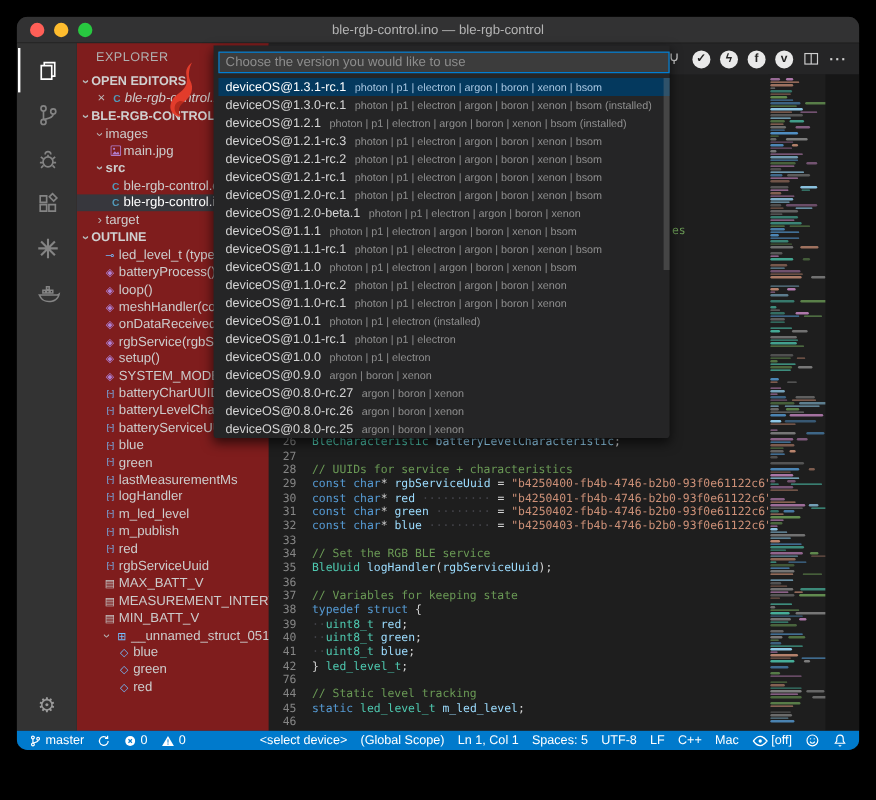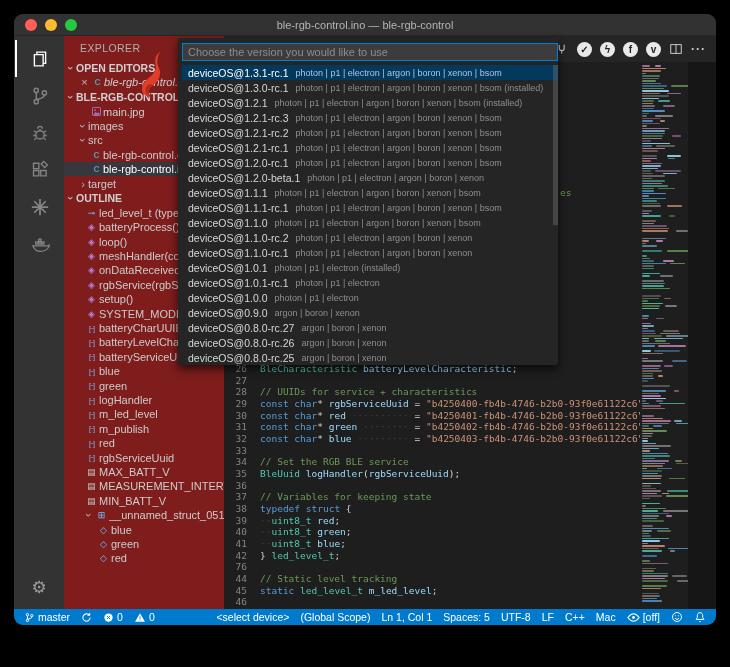--- a/index.html
+++ b/index.html
@@ -136,35 +136,35 @@
             <span class="close-x">×</span>
             <span class="cico">C</span>
             <span class="lbl italic">ble-rgb-control.ino</span>
           </div>
         </div>
       <div id="sec-proj">
           <div class="sec-h">
             <span class="chev open">›</span>
             <span class="lbl">BLE-RGB-CONTROL</span>
           </div>
+          <div class="row" style="padding-left: 14px;">
+            <span class="chev open">›</span>
+            <span class="lbl">images</span>
+          </div>
           <div class="row" style="padding-left: 26px;">
             <span class="iico">
               <svg width="9" height="9" viewBox="0 0 10 10">
                 <rect x=".5" y=".5" width="9" height="9" rx="1" fill="none" stroke="#b07bc9"></rect>
                 <circle cx="3.4" cy="3.4" r="1" fill="#b07bc9"></circle>
                 <path d="M1.5 8.5l2.6-3 1.7 1.7 1.4-1.4 1.3 2.7z" fill="#b07bc9"></path>
               </svg>
             </span>
             <span class="lbl">main.jpg</span>
           </div>
-          <div class="row" style="padding-left: 14px;">
-            <span class="chev open">›</span>
-            <span class="lbl">images</span>
-          </div>
-          <div class="row" style="padding-left: 14px;">
+          <div class="row" style="padding-left: 14px; font-weight: bold;">
             <span class="chev open">›</span>
             <span class="lbl">src</span>
           </div>
           <div class="row" style="padding-left: 26px;">
             <span class="cico">C</span>
             <span class="lbl">ble-rgb-control.cpp</span>
           </div>
           <div class="row selected" style="padding-left: 26px;">
             <span class="cico">C</span>
             <span class="lbl">ble-rgb-control.ino</span>
@@ -223,20 +223,24 @@
             <span class="oico var" style="color: rgb(117, 190, 255);">[~]</span>
             <span class="lbl">batteryServiceUUID</span>
           </div>
           <div class="row" style="padding-left: 20px;">
             <span class="oico var" style="color: rgb(117, 190, 255);">[~]</span>
             <span class="lbl">blue</span>
           </div>
           <div class="row" style="padding-left: 20px;">
             <span class="oico var" style="color: rgb(117, 190, 255);">[~]</span>
             <span class="lbl">green</span>
+          </div>
+          <div class="row" style="padding-left: 20px;">
+            <span class="oico var" style="color: rgb(117, 190, 255);">[~]</span>
+            <span class="lbl">lastMeasurementMs</span>
           </div>
           <div class="row" style="padding-left: 20px;">
             <span class="oico var" style="color: rgb(117, 190, 255);">[~]</span>
             <span class="lbl">logHandler</span>
           </div>
           <div class="row" style="padding-left: 20px;">
             <span class="oico var" style="color: rgb(117, 190, 255);">[~]</span>
             <span class="lbl">m_led_level</span>
           </div>
           <div class="row" style="padding-left: 20px;">

